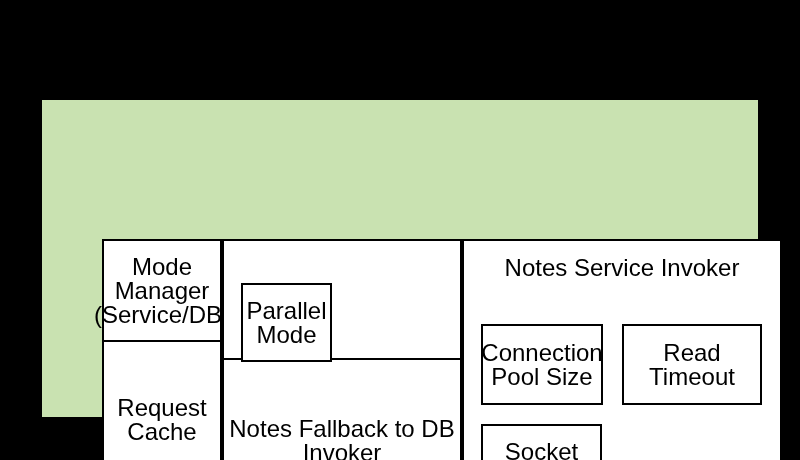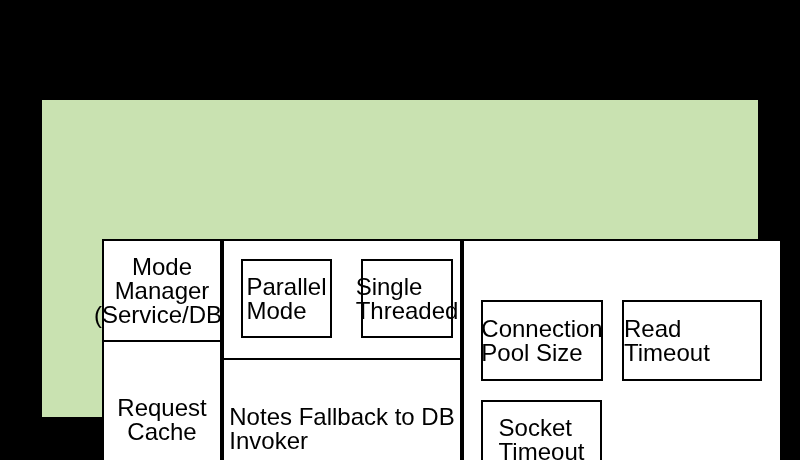--- a/index.html
+++ b/index.html
@@ -32,21 +32,23 @@
   .box {
     position: absolute;
     background: var(--box);
     border: 2px solid var(--line);
     box-sizing: border-box;
   }
   .center {
     display: flex;
     align-items: center;
     justify-content: center;
+    text-align: center;
     white-space: pre-line;
+    margin-top: 24px;
   }
   
   .left-stack {
     left: 60px; top: 139px; width: 120px; height: 260px;
     display: flex; flex-direction: column;
   }
   .left-stack .cell {
     display: flex; align-items: center; justify-content: center;
     text-align: center; white-space: pre-line;
   }
@@ -85,27 +87,26 @@
 Manager
 (Service/DB)</div>
       <div class="cell cell-3">Request
 Cache</div>
     </div>
 
     <div class="box middle-group">
       <div class="mode-row"></div>
       <div class="box center parallel-box">Parallel
 Mode</div>
-      <div class="box center single-box">Single
-Threaded</div>
       <div class="fallback-label center">Notes Fallback to DB
 Invoker</div>
     </div>
 
     <div class="box right-group">
+      <div class="right-title">Notes Service Invoker</div>
       <div class="box center conn-box">Connection
 Pool Size</div>
       <div class="box center read-box">Read Timeout</div>
       <div class="box center socket-box">Socket
 Timeout</div>
     </div>
 
   </div>
 </div>
 

